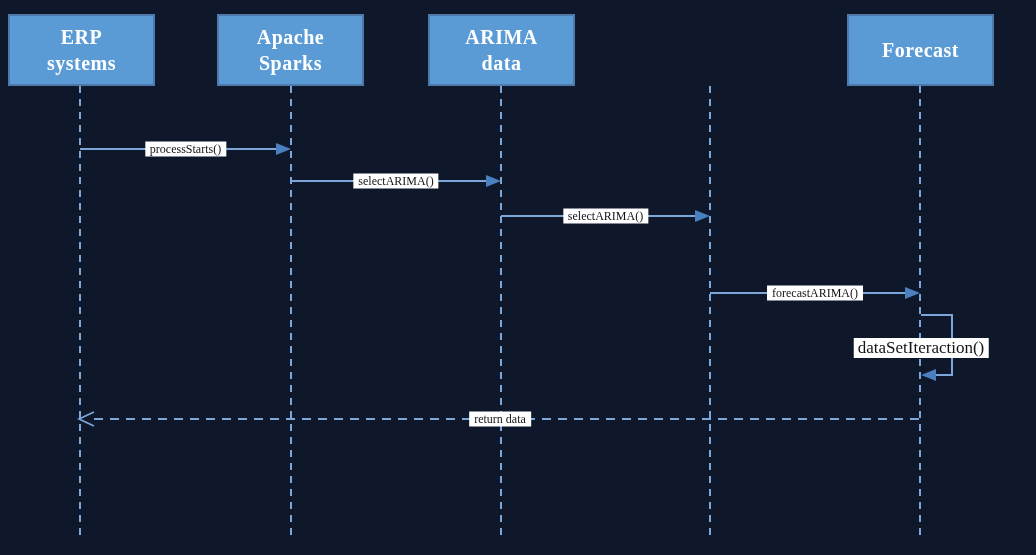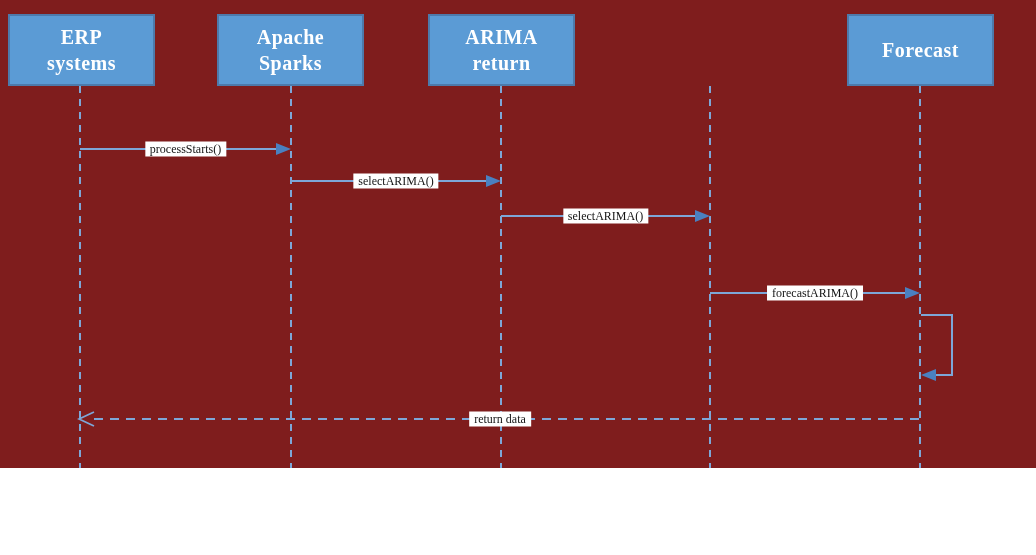--- a/index.html
+++ b/index.html
@@ -1,20 +1,20 @@
 <!DOCTYPE html>
 <html><head>
 <meta charset="utf-8">
 <style>
   html, body { margin: 0; padding: 0; background: #ffffff; }
   .canvas {
     position: relative;
     width: 1036px;
-    height: 468px;
-    background: #7f1d1d;
+    height: 555px;
+    background: #0f172a;
     overflow: hidden;
     font-family: "Liberation Serif", "DejaVu Serif", serif;
   }
 
   
   .actor-box {
     position: absolute;
     top: 14px;
     width: 147px;
     height: 72px;
@@ -108,21 +108,21 @@
   <div class="actor-box" style="left:8px">
     <span class="actor-label">ERP
 systems</span>
   </div>
   <div class="actor-box" style="left:217px">
     <span class="actor-label">Apache
 Sparks</span>
   </div>
   <div class="actor-box" style="left:428px">
     <span class="actor-label">ARIMA
-return</span>
+data</span>
   </div>
   <div class="actor-box" style="left:847px">
     <span class="actor-label">Forecast</span>
   </div>
 
   <div class="lifeline" style="left:79px"></div>
   <div class="lifeline" style="left:290px"></div>
   <div class="lifeline" style="left:500px"></div>
   <div class="lifeline" style="left:709px"></div>
   <div class="lifeline" style="left:919px"></div>
@@ -148,20 +148,21 @@
   <div class="message" style="left:710px;top:292px;width:210px">
     <div class="msg-line"></div>
     <div class="arrow-right"></div>
     <span class="msg-label">forecastARIMA()</span>
   </div>
 
   <div class="loop-seg" style="left:921px;top:314px;width:32px;height:2px"></div>
   <div class="loop-seg" style="left:951px;top:314px;width:2px;height:62px"></div>
   <div class="loop-seg" style="left:934px;top:374px;width:19px;height:2px"></div>
   <div class="arrow-left-filled" style="left:921px;top:369px"></div>
+  <span class="loop-label">dataSetIteraction()</span>
 
   <div class="message" style="left:80px;top:418px;width:840px">
     <div class="msg-line dashed full"></div>
     <svg class="open-arrow" width="20" height="18" viewBox="0 0 20 18">
       <polyline points="17,2 2,9 17,16" fill="none" stroke="#7da7d8" stroke-width="1.8"></polyline>
     </svg>
     <span class="msg-label">return data</span>
   </div>
 
 </div>

